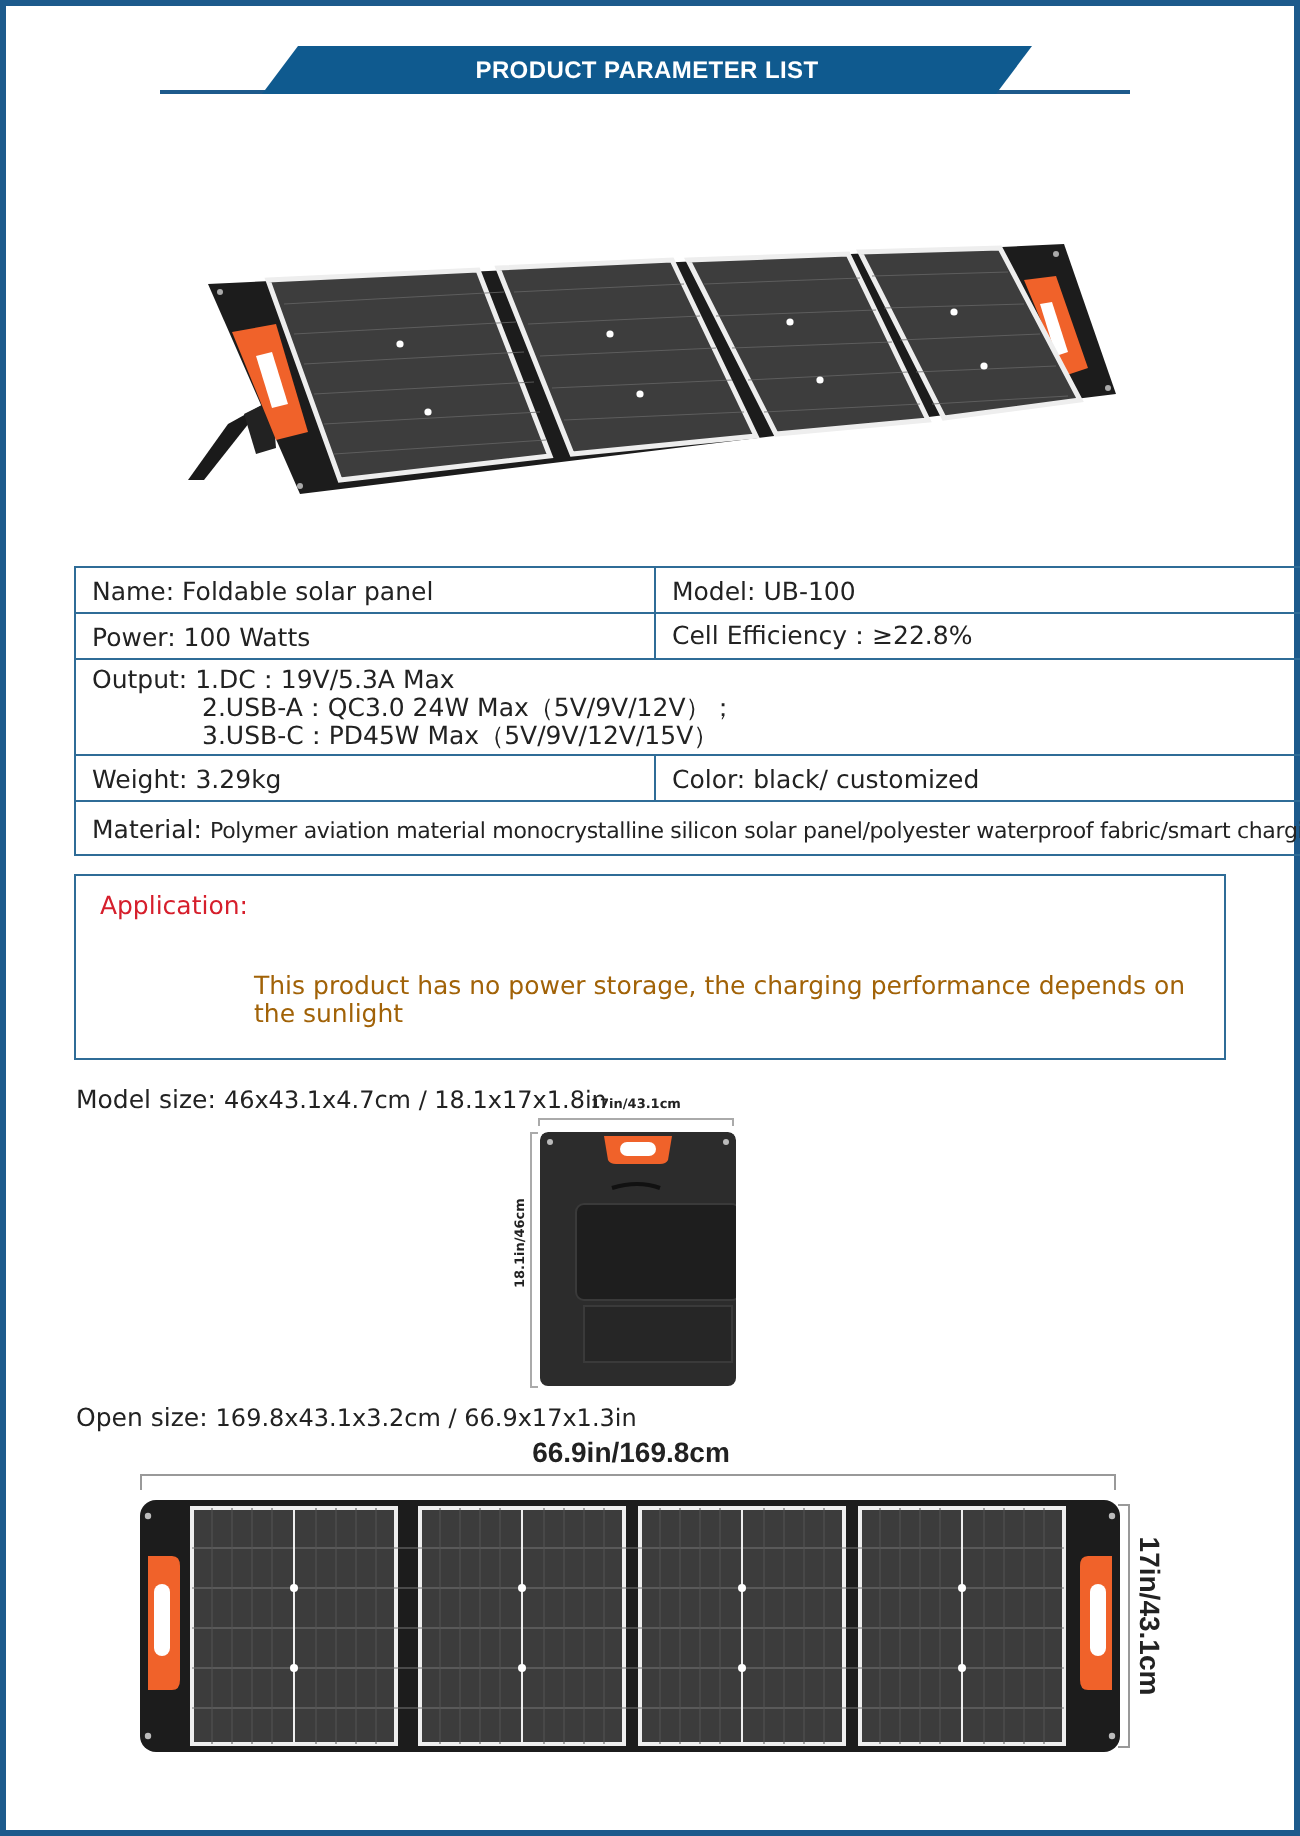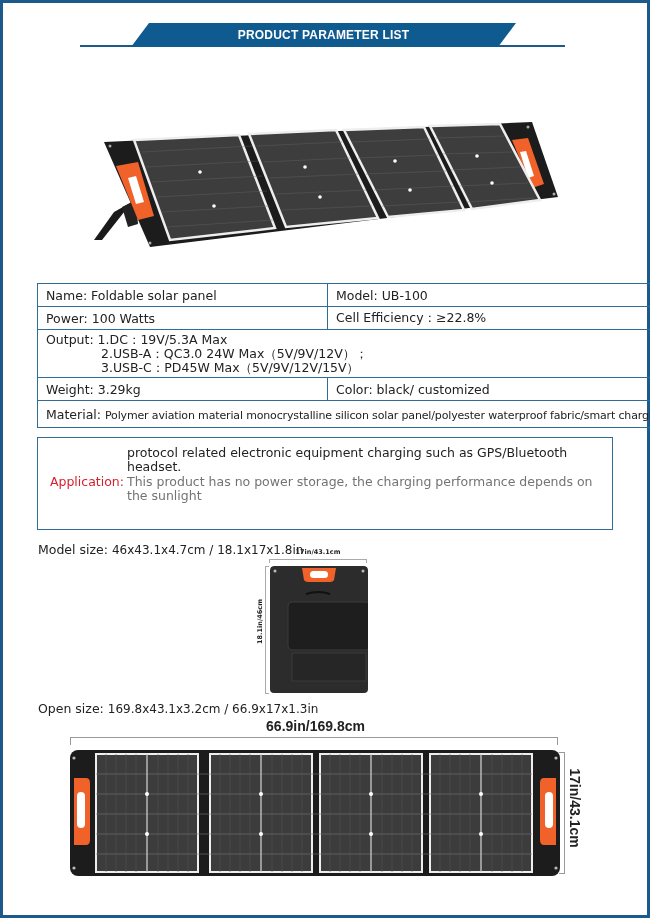--- a/index.html
+++ b/index.html
@@ -27,21 +27,21 @@
   .out-ind { padding-left: 55px; }
   .mat-label { font-size: 12.5px; }
   .mat-val { font-size: 11px; letter-spacing: -0.15px; }
 
   
   .app { position: absolute; left: 37px; top: 437px; width: 576px; height: 93px; border: 1.5px solid #2f6c97; padding: 8px 8px; font-size: 12.5px; line-height: 14.3px; }
   .app-row { display: flex; }
   .app-lab { width: 78px; text-align: right; flex: none; white-space: nowrap; }
   .app-lab.red { color: #d61f2c; }
   .app-txt { padding-left: 3px; }
-  .app-txt.red { color: #737373; }
+  .app-txt.red { color: #a16207; margin-top: 40px; }
 
   
   .folded-label { position: absolute; left: 38px; top: 542px; font-size: 12.5px; white-space: nowrap; }
   .folded-label .v { font-size: 12px; }
   .fdim-top { position: absolute; left: 268px; top: 548px; width: 100px; text-align: center; font-size: 6.5px; font-weight: bold; }
   .fdim-topline { position: absolute; left: 269px; top: 559px; width: 98px; height: 4px; border: 1px solid #aaa; border-bottom: none; }
   .fdim-side { position: absolute; left: 238px; top: 618px; width: 44px; transform: rotate(-90deg); font-size: 6.5px; font-weight: bold; text-align: center; }
   .fdim-sideline { position: absolute; left: 265px; top: 566px; width: 4px; height: 128px; border: 1px solid #aaa; border-right: none; }
   .fold-bag { position: absolute; left: 270px; top: 566px; width: 98px; height: 127px; background: #2e2e2e; border-radius: 4px 4px 0 0; }
 
@@ -149,24 +149,20 @@
       <span class="mat-label">Material:</span>
       <span class="mat-val">Polymer aviation material monocrystalline silicon solar panel/polyester waterproof fabric/smart charging chip</span>
     </td>
   </tr>
 </tbody>
   </table>
 
 <div class="app">
   <div class="app-row">
     <span class="app-lab"></span>
-  </div>
-  <div class="app-row">
-    <span class="app-lab"></span>
-    <span class="app-txt">protocol related electronic equipment charging such as GPS/Bluetooth headset.</span>
   </div>
   <div class="app-row">
     <span class="app-lab red">Application:</span>
     <span class="app-txt red">This product has no power storage, the charging performance depends on the sunlight</span>
   </div>
 </div>
 
 <div class="folded-label">
   <span>Model size:</span>
   <span class="v">46x43.1x4.7cm / 18.1x17x1.8in</span>

